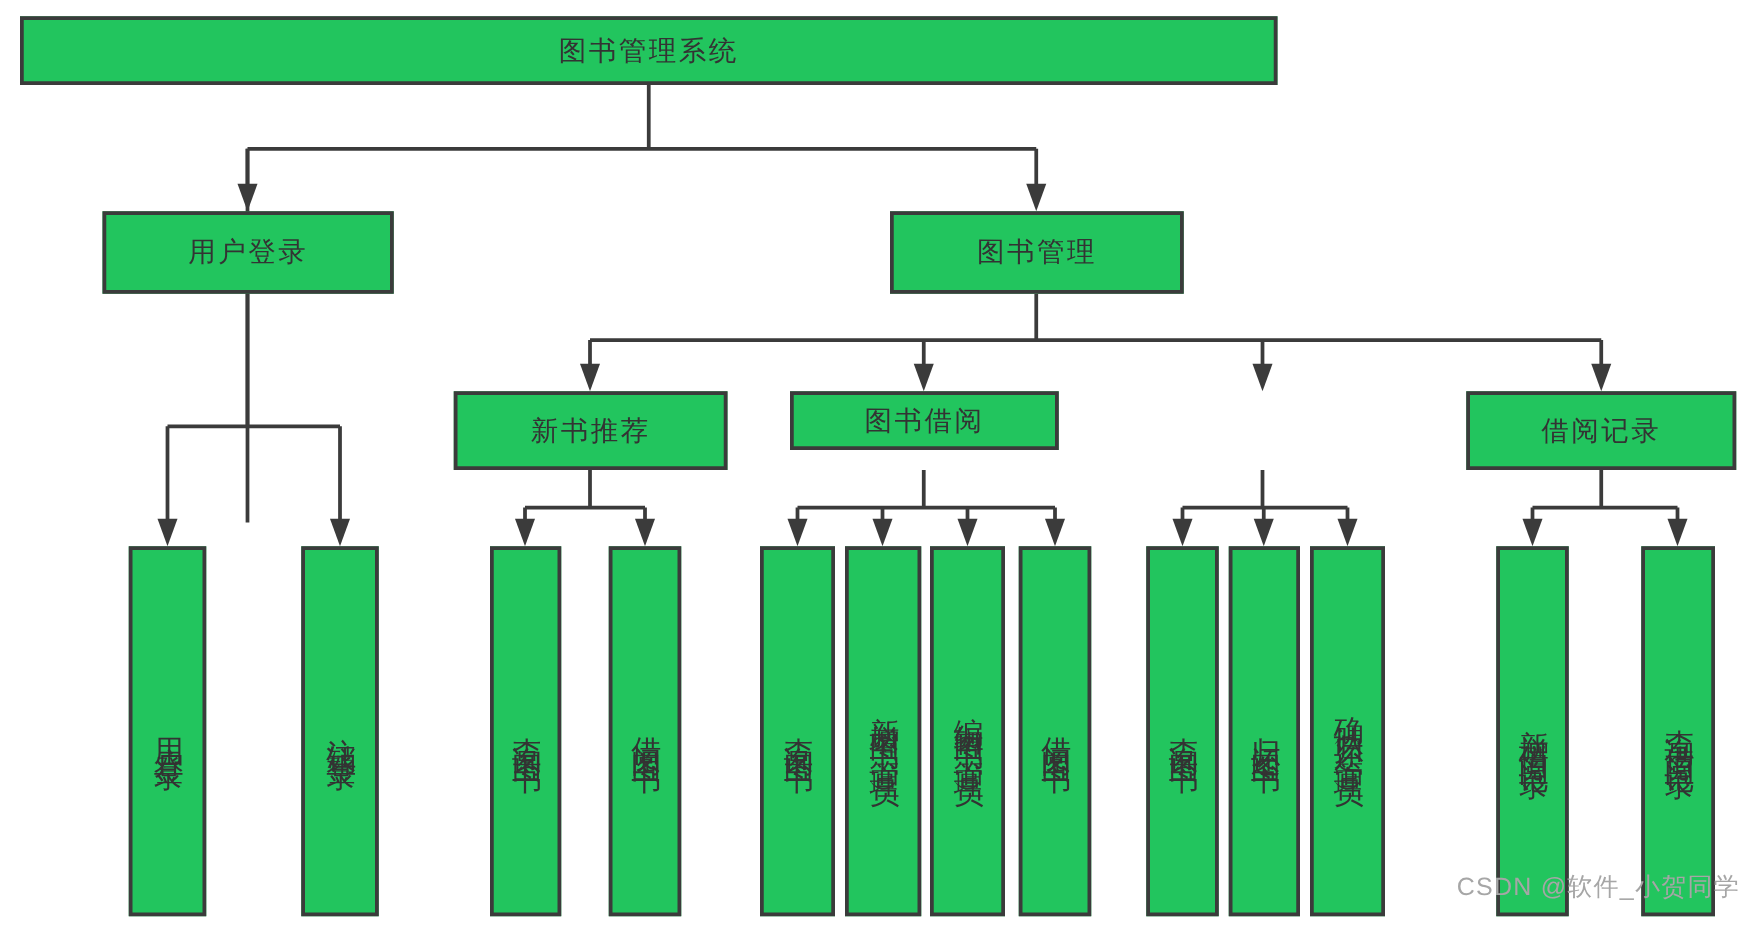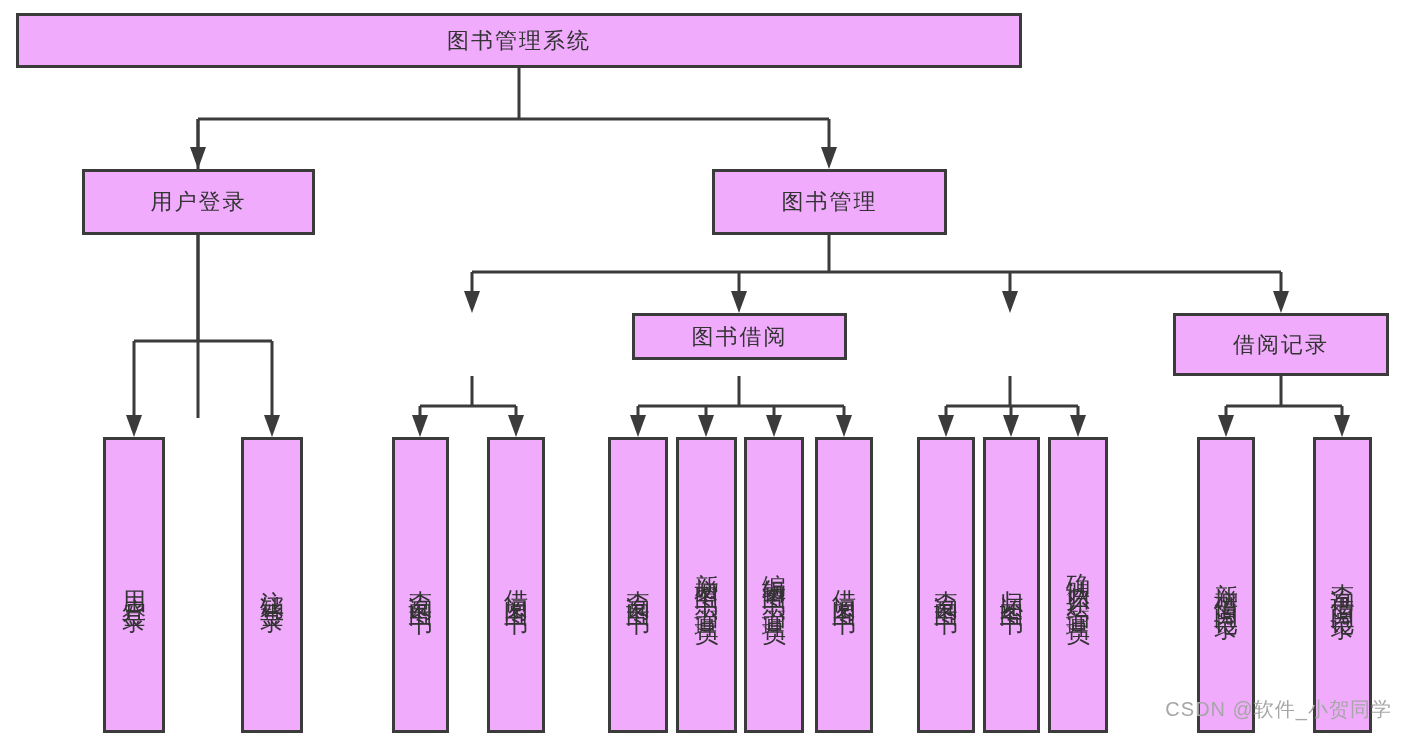--- a/index.html
+++ b/index.html
@@ -13,21 +13,21 @@
   }
   svg.connectors {
     position: absolute;
     left: 0; top: 0;
     width: 1405px; height: 747px;
     z-index: 1;
   }
   .node {
     position: absolute;
     box-sizing: border-box;
-    background: #f0abfc;
+    background: #22c55e;
     border: 3px solid #3b3b3b;
     display: flex;
     align-items: center;
     justify-content: center;
     color: #333333;
     z-index: 2;
   }
   .node.h span {
     font-size: 22px;
     letter-spacing: 2px;
@@ -102,20 +102,23 @@
     <span>图书管理系统</span>
   </div>
 
   <div class="node h" style="left:82px; top:169px; width:233px; height:66px;">
     <span>用户登录</span>
   </div>
   <div class="node h" style="left:712px; top:169px; width:235px; height:66px;">
     <span>图书管理</span>
   </div>
 
+  <div class="node h" style="left:363px; top:313px; width:219px; height:63px;">
+    <span>新书推荐</span>
+  </div>
   <div class="node h" style="left:632px; top:313px; width:215px; height:47px;">
     <span>图书借阅</span>
   </div>
   <div class="node h" style="left:1173px; top:313px; width:216px; height:63px;">
     <span>借阅记录</span>
   </div>
 
   <div class="node v" style="left:103px; top:437px; width:62px; height:296px;">
     <span>用户登录</span>
   </div>

